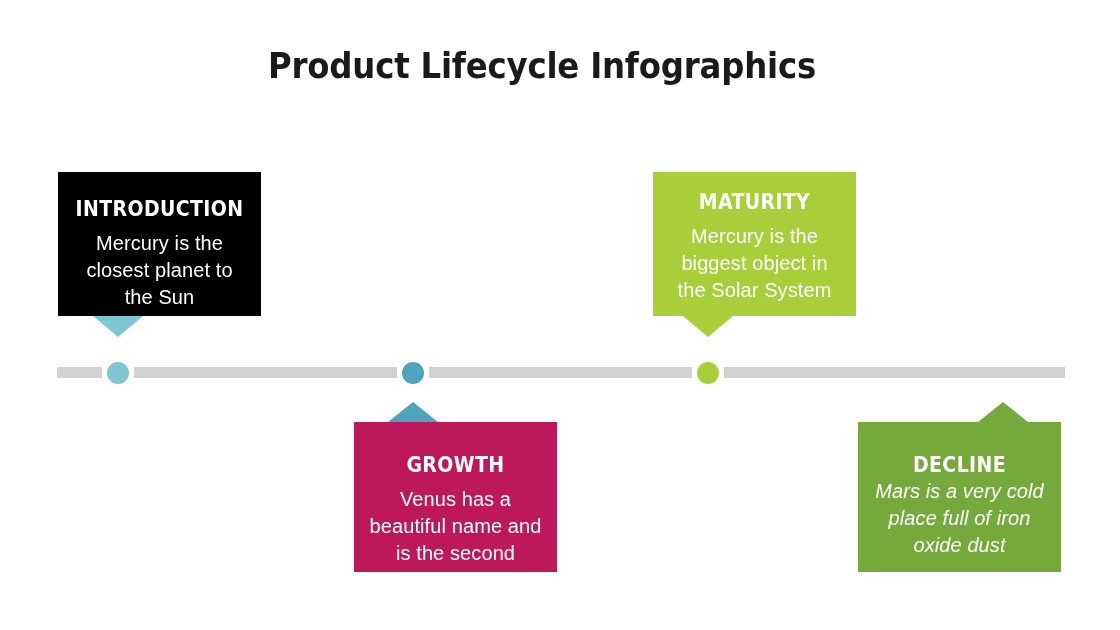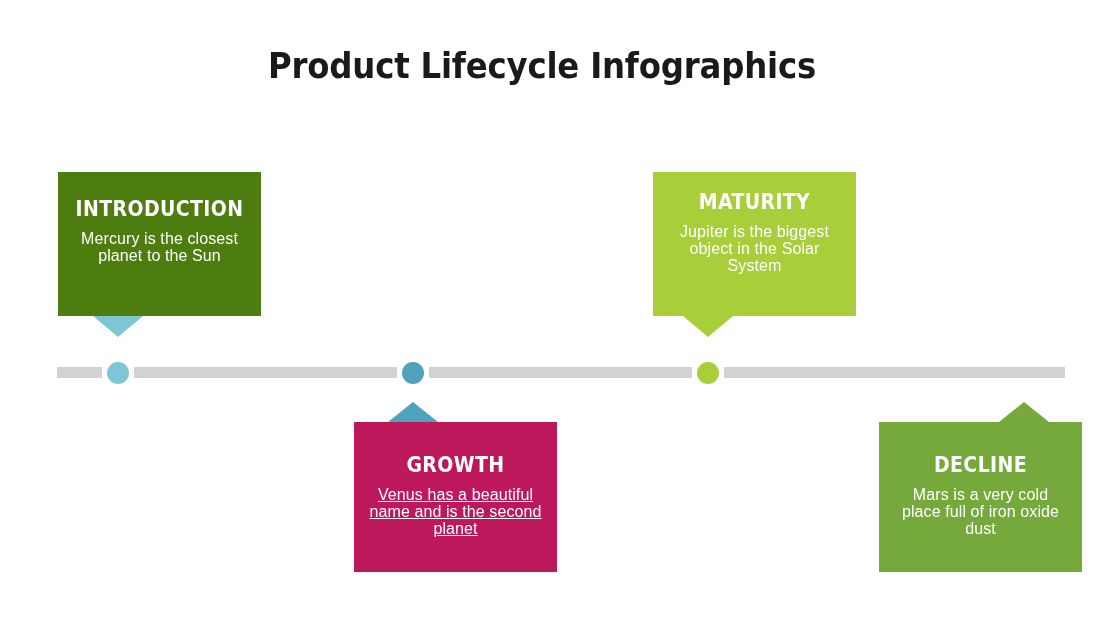--- a/index.html
+++ b/index.html
@@ -76,23 +76,23 @@
   .card-title {
     font-family: "DejaVu Sans Condensed", "Liberation Sans Narrow", "Liberation Sans", sans-serif;
     font-size: 21px;
     font-weight: bold;
     letter-spacing: 0.4px;
     line-height: 26px;
     color: #ffffff;
     white-space: nowrap;
   }
   .card-body {
-    font-size: 16px;
+    font-size: 20px;
     font-weight: normal;
-    line-height: 17px;
+    line-height: 27px;
     color: #ffffff;
     letter-spacing: 0.1px;
   }
   .card-tail {
     position: absolute;
     width: 0;
     height: 0;
   }
 
   
@@ -123,43 +123,43 @@
       <div class="tl-seg" style="left: 57px; width: 45px; top: 367px; height: 11px; background: rgb(210, 210, 210);"></div>
       <div class="tl-seg" style="left: 134px; width: 263px; top: 367px; height: 11px; background: rgb(210, 210, 210);"></div>
       <div class="tl-seg" style="left: 429px; width: 263px; top: 367px; height: 11px; background: rgb(210, 210, 210);"></div>
       <div class="tl-seg" style="left: 724px; width: 341px; top: 367px; height: 11px; background: rgb(210, 210, 210);"></div>
       <div class="tl-dot" style="left: 107px; top: 362px; background: rgb(127, 198, 212);"></div>
       <div class="tl-dot" style="left: 402px; top: 362px; background: rgb(79, 163, 188);"></div>
       <div class="tl-dot" style="left: 697px; top: 362px; background: rgb(168, 206, 58);"></div>
     </div>
 
   <div id="cards-layer">
-      <div class="card above" style="left: 58px; top: 172px; height: 144px; background: #4d7c0f;">
+      <div class="card above" style="left: 58px; top: 172px; height: 144px; background: #000000;">
         <div style="padding-top: 24px;">
           <div class="card-title">INTRODUCTION</div>
           <div class="card-body" style="margin-top: 8px;">Mercury is the closest planet to the Sun</div>
         </div>
         <div class="card-tail" style="left: 35px; border-top-color: rgb(127, 198, 212);"></div>
       </div>
       <div class="card below" style="left: 354px; top: 422px; height: 150px; background: #be185d;">
         <div style="padding-top: 30px;">
           <div class="card-title">GROWTH</div>
-          <div class="card-body" style="margin-top: 8px; text-decoration: underline;">Venus has a beautiful name and is the second planet</div>
+          <div class="card-body" style="margin-top: 8px;">Venus has a beautiful name and is the second planet</div>
         </div>
         <div class="card-tail" style="left: 34px; border-bottom-color: rgb(79, 163, 188);"></div>
       </div>
       <div class="card above" style="left: 653px; top: 172px; height: 144px; background: rgb(168, 206, 58);">
         <div style="padding-top: 17px;">
           <div class="card-title">MATURITY</div>
-          <div class="card-body" style="margin-top: 8px;">Jupiter is the biggest object in the Solar System</div>
+          <div class="card-body" style="margin-top: 8px;">Mercury is the biggest object in the Solar System</div>
         </div>
         <div class="card-tail" style="left: 30px; border-top-color: rgb(168, 206, 58);"></div>
       </div>
-      <div class="card below" style="left: 879px; top: 422px; height: 150px; background: rgb(118, 169, 60);">
+      <div class="card below" style="left: 858px; top: 422px; height: 150px; background: rgb(118, 169, 60);">
         <div style="padding-top: 30px;">
           <div class="card-title">DECLINE</div>
-          <div class="card-body" style="margin-top: 8px;">Mars is a very cold place full of iron oxide dust</div>
+          <div class="card-body" style=" font-style: italic;">Mars is a very cold place full of iron oxide dust</div>
         </div>
         <div class="card-tail" style="left: 120px; border-bottom-color: rgb(118, 169, 60);"></div>
       </div>
     </div>
 
 </div>
 
 </body></html>

